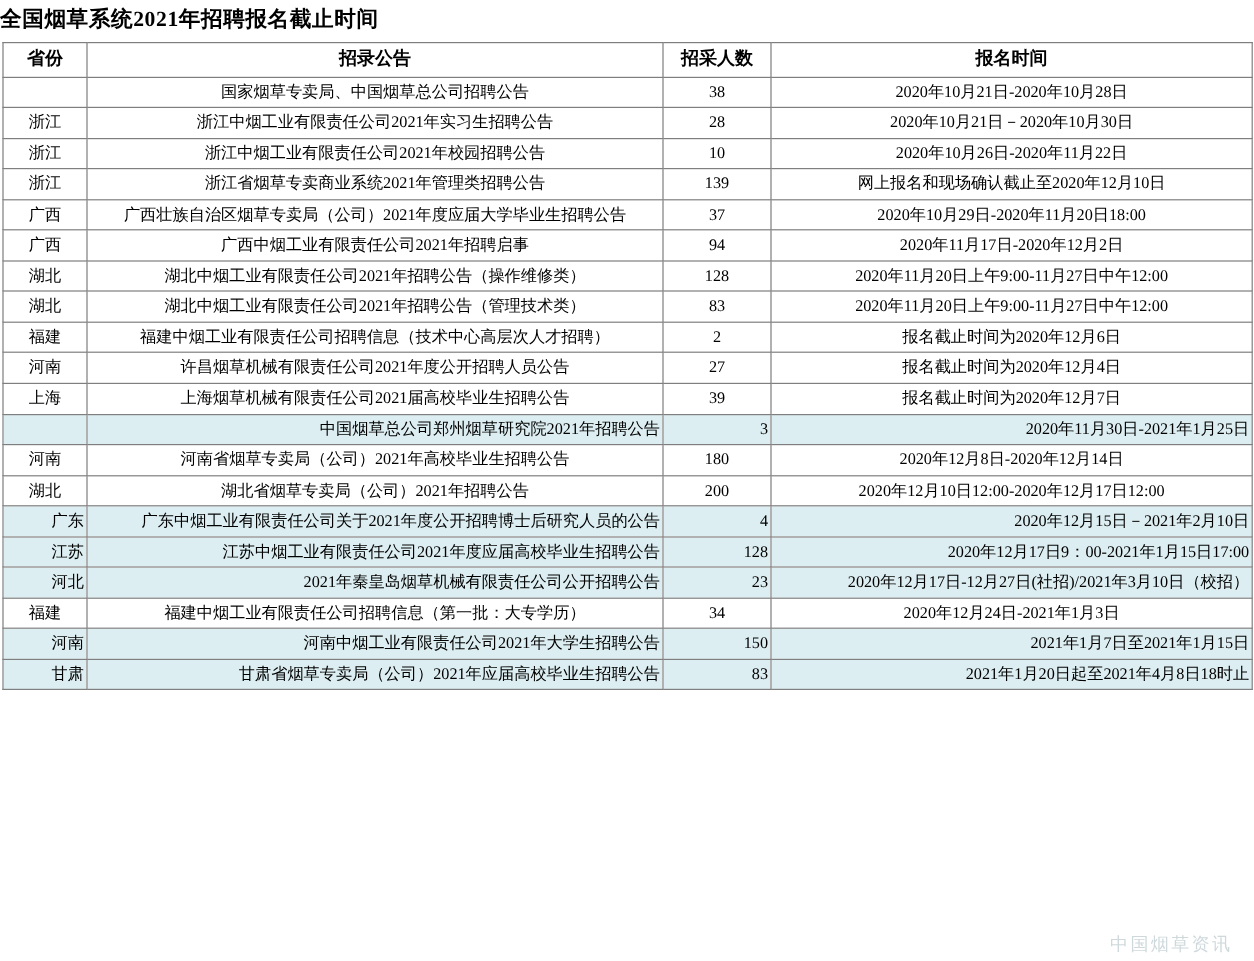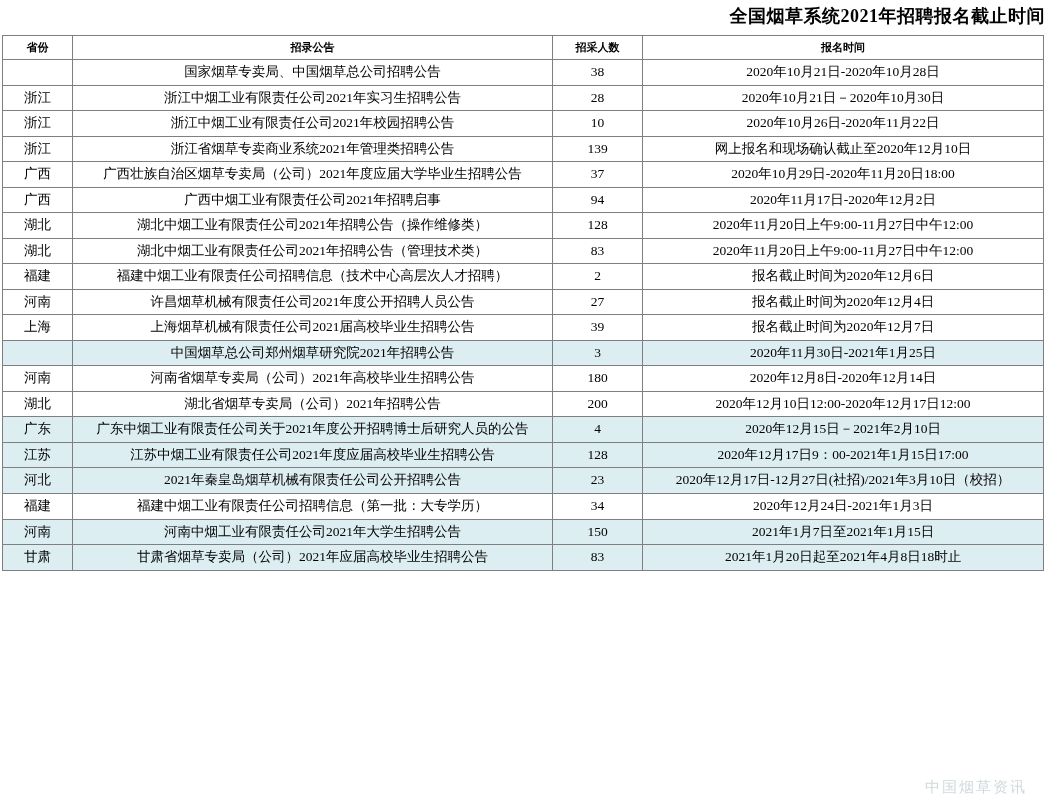--- a/index.html
+++ b/index.html
@@ -14,21 +14,21 @@
     color: #000000;
     overflow: hidden;
   }
   .page {
     position: relative;
     width: 1045px;
     height: 801px;
     box-sizing: border-box;
   }
   .title {
-    text-align: right;
+    text-align: left;
     font-size: 18px;
     font-weight: bold;
     letter-spacing: 0.5px;
     padding: 6px 0 7px 0;
     line-height: 1.2;
   }
   table.sheet {
     border-collapse: collapse;
     width: 1041px;
     margin-left: 2px;
@@ -39,29 +39,29 @@
     font-size: 13.5px;
     line-height: 1.15;
     padding: 4px 2px 5px 2px;
     text-align: center;
     vertical-align: middle;
     font-weight: normal;
     white-space: nowrap;
     overflow: hidden;
   }
   table.sheet thead td {
-    font-size: 11px;
+    font-size: 15px;
     font-weight: bold;
     padding: 5px 2px 6px 2px;
   }
   col.c-prov { width: 70px; }
   col.c-note { width: 480px; }
   col.c-num  { width: 90px; }
   col.c-time { width: 401px; }
-  tr.hl td { background: #ddeef2; }
+  tr.hl td { background: #ddeef2; text-align: right; }
   td.cell-prov { font-size: 14px; }
   td.cell-num  { font-size: 13.5px; }
   td.cell-time { font-size: 13px; }
   td.cell-note { font-size: 13.5px; }
   .watermark {
     position: absolute;
     right: 18px;
     bottom: 4px;
     font-size: 15px;
     color: #cfd9dc;

